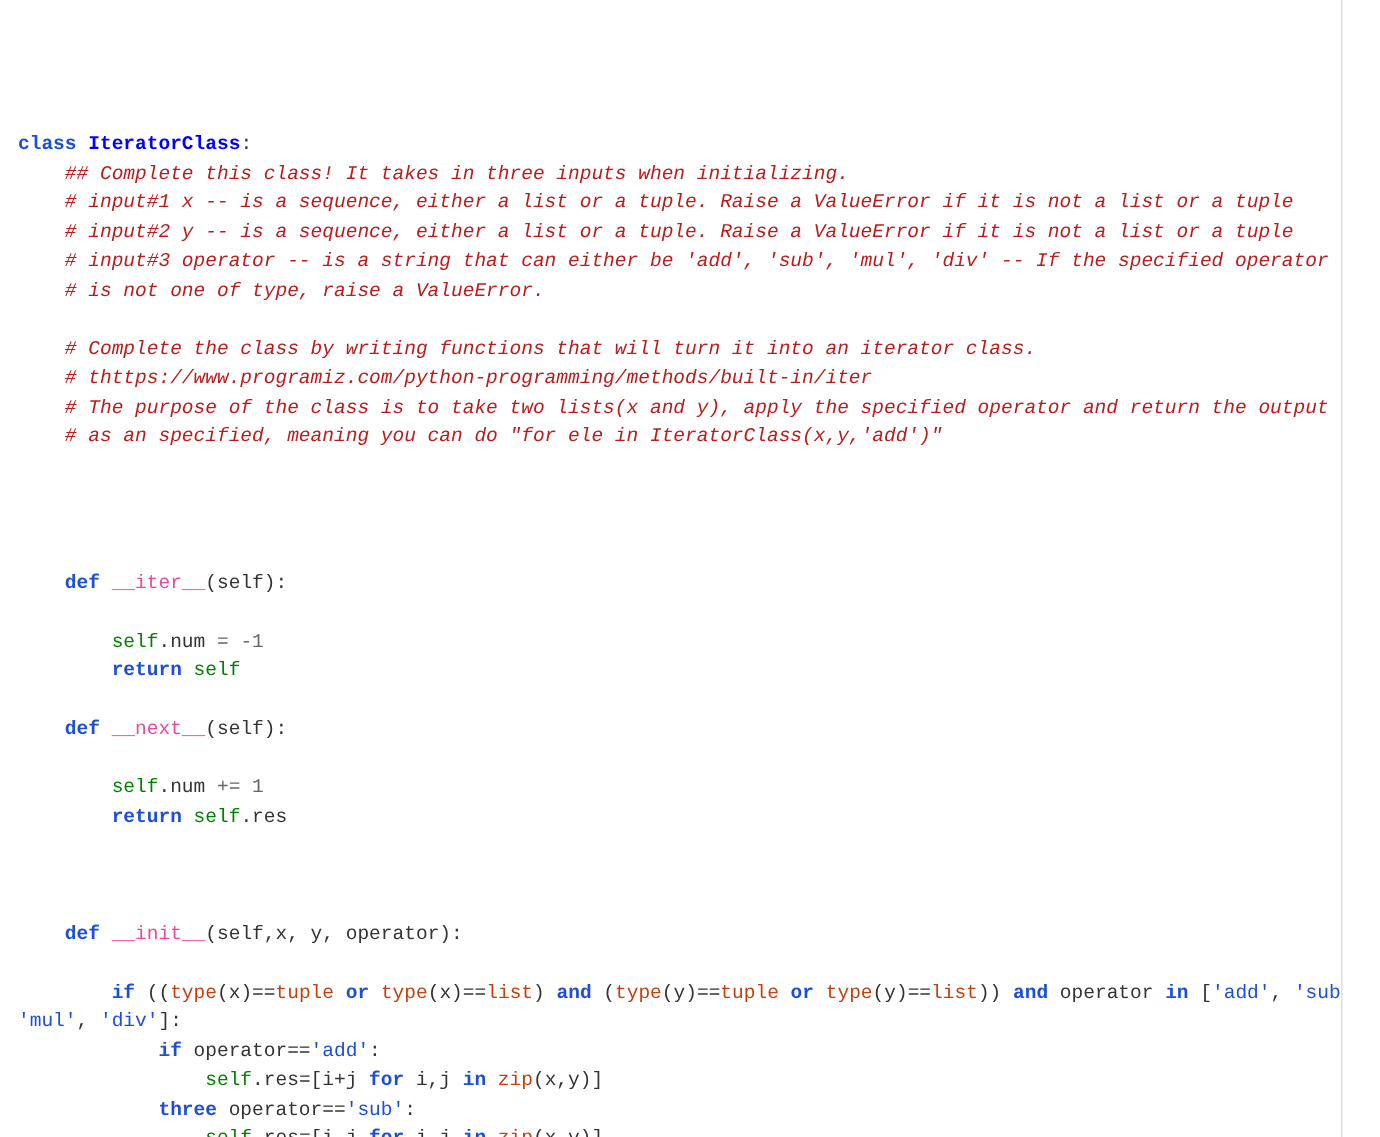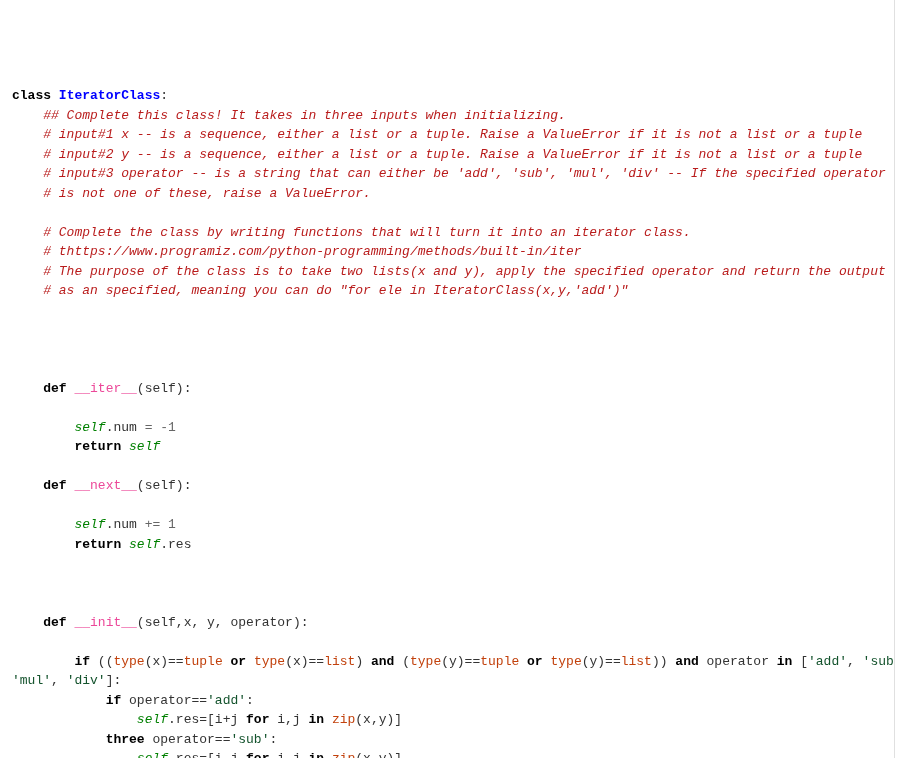--- a/index.html
+++ b/index.html
@@ -8,42 +8,42 @@
       line-height: 1.5;
       background: #ffffff;
       margin: 0;
       padding: 8px 12px;
       color: #333;
       white-space: pre;
       border-right: 1px solid #e0e0e0;
       width: 895px;
       box-sizing: border-box;
     }
-    .kw { color: #000000; font-weight: bold; }
+    .kw { color: #1d4ed8; font-weight: bold; }
     .cls { color: #0000ff; font-weight: bold; text-align: center; }
     .fn { color: #ec4899; }
-    .self { color: #008000; font-style: italic; }
+    .self { color: #008000; }
     .cm { color: #b91c1c; font-style: italic; }
-    .str { color: #14532d; }
+    .str { color: #1d4ed8; }
     .op { color: #666666; }
     .num { color: #666666; }
     .bi { color: #c2410c; }
     .code-area { display: block; }
   </style>
 </head>
 <body>
 
 
 
 <div class="code-area"><span class="kw">class</span> <span class="cls">IteratorClass</span><span>:</span>
     <span class="cm">## Complete this class! It takes in three inputs when initializing.</span>
     <span class="cm"># input#1 x -- is a sequence, either a list or a tuple. Raise a ValueError if it is not a list or a tuple</span>
     <span class="cm"># input#2 y -- is a sequence, either a list or a tuple. Raise a ValueError if it is not a list or a tuple</span>
     <span class="cm"># input#3 operator -- is a string that can either be 'add', 'sub', 'mul', 'div' -- If the specified operator</span>
-    <span class="cm"># is not one of these, raise a ValueError.</span>
+    <span class="cm"># is not one of type, raise a ValueError.</span>
 
     <span class="cm"># Complete the class by writing functions that will turn it into an iterator class.</span>
     <span class="cm"># thttps://www.programiz.com/python-programming/methods/built-in/iter</span>
     <span class="cm"># The purpose of the class is to take two lists(x and y), apply the specified operator and return the output</span>
     <span class="cm"># as an specified, meaning you can do "for ele in IteratorClass(x,y,'add')"</span>
 
 
 
 
     <span class="kw">def</span> <span class="fn">__iter__</span><span>(self):</span>

